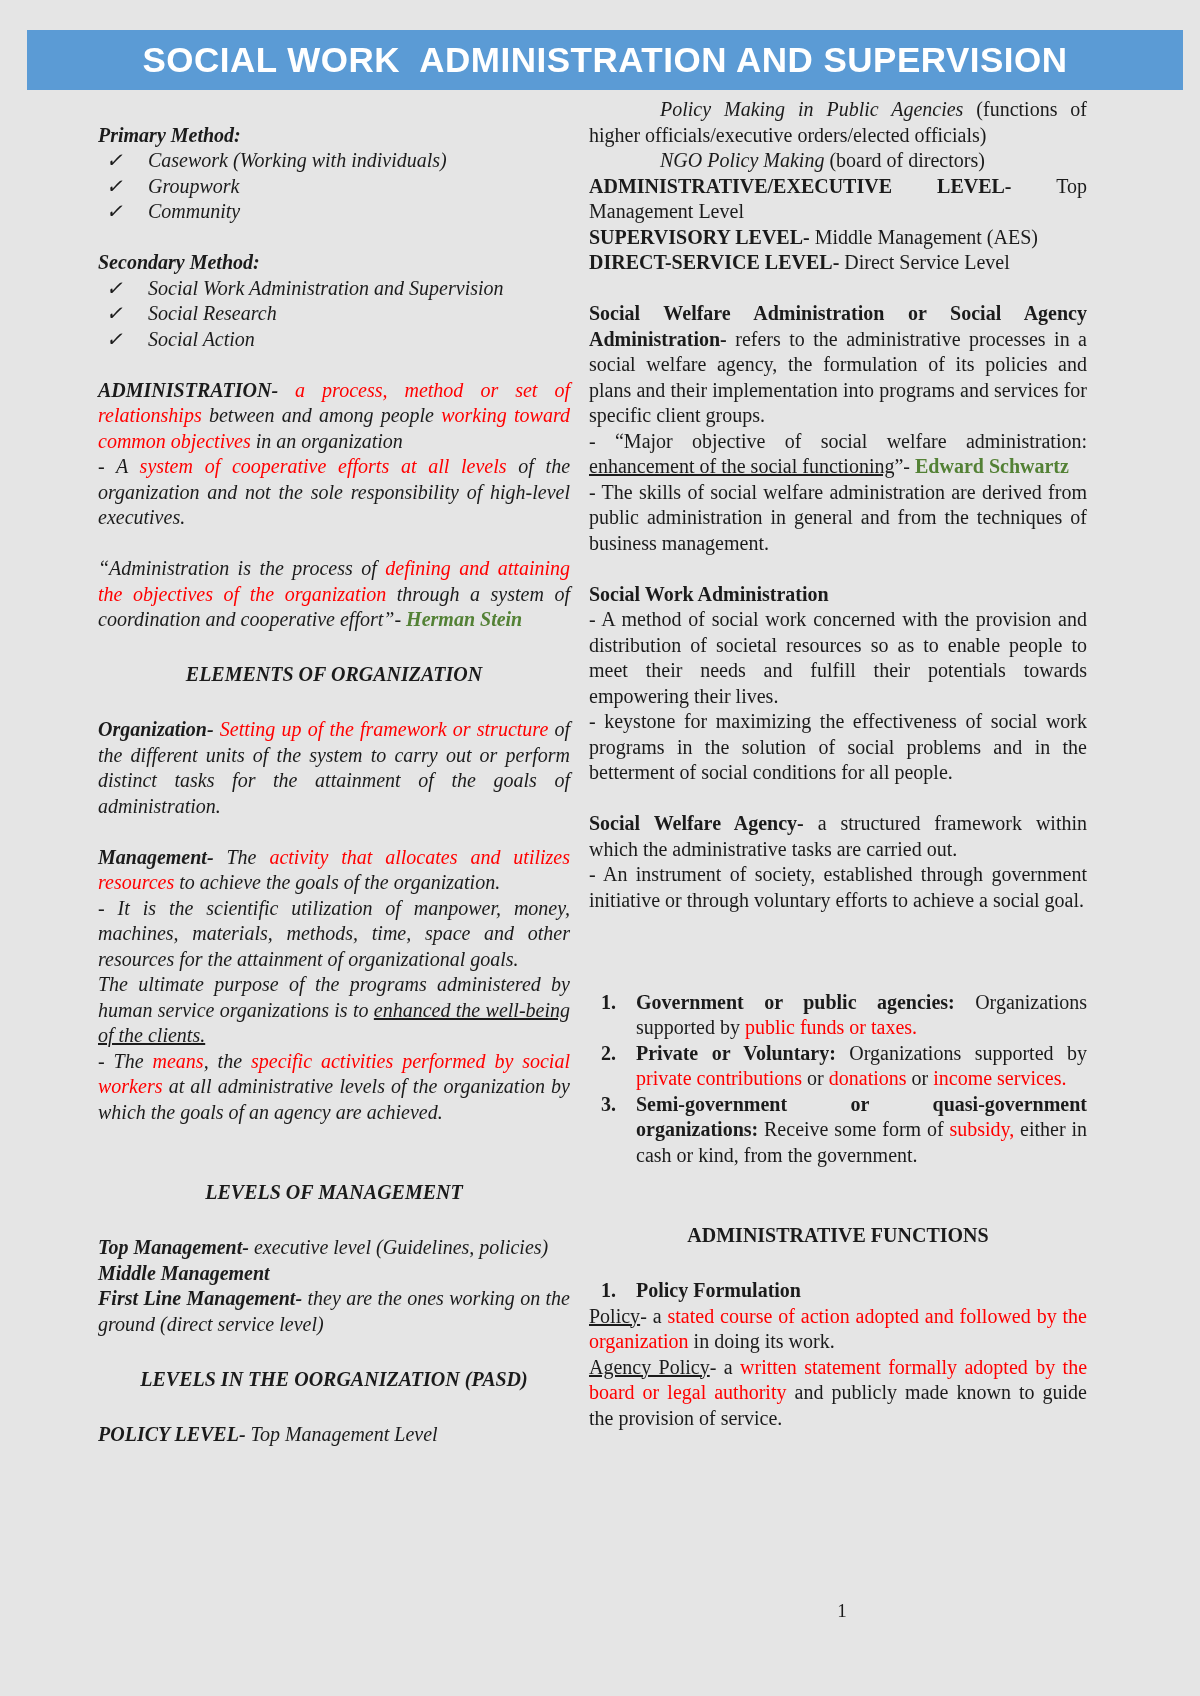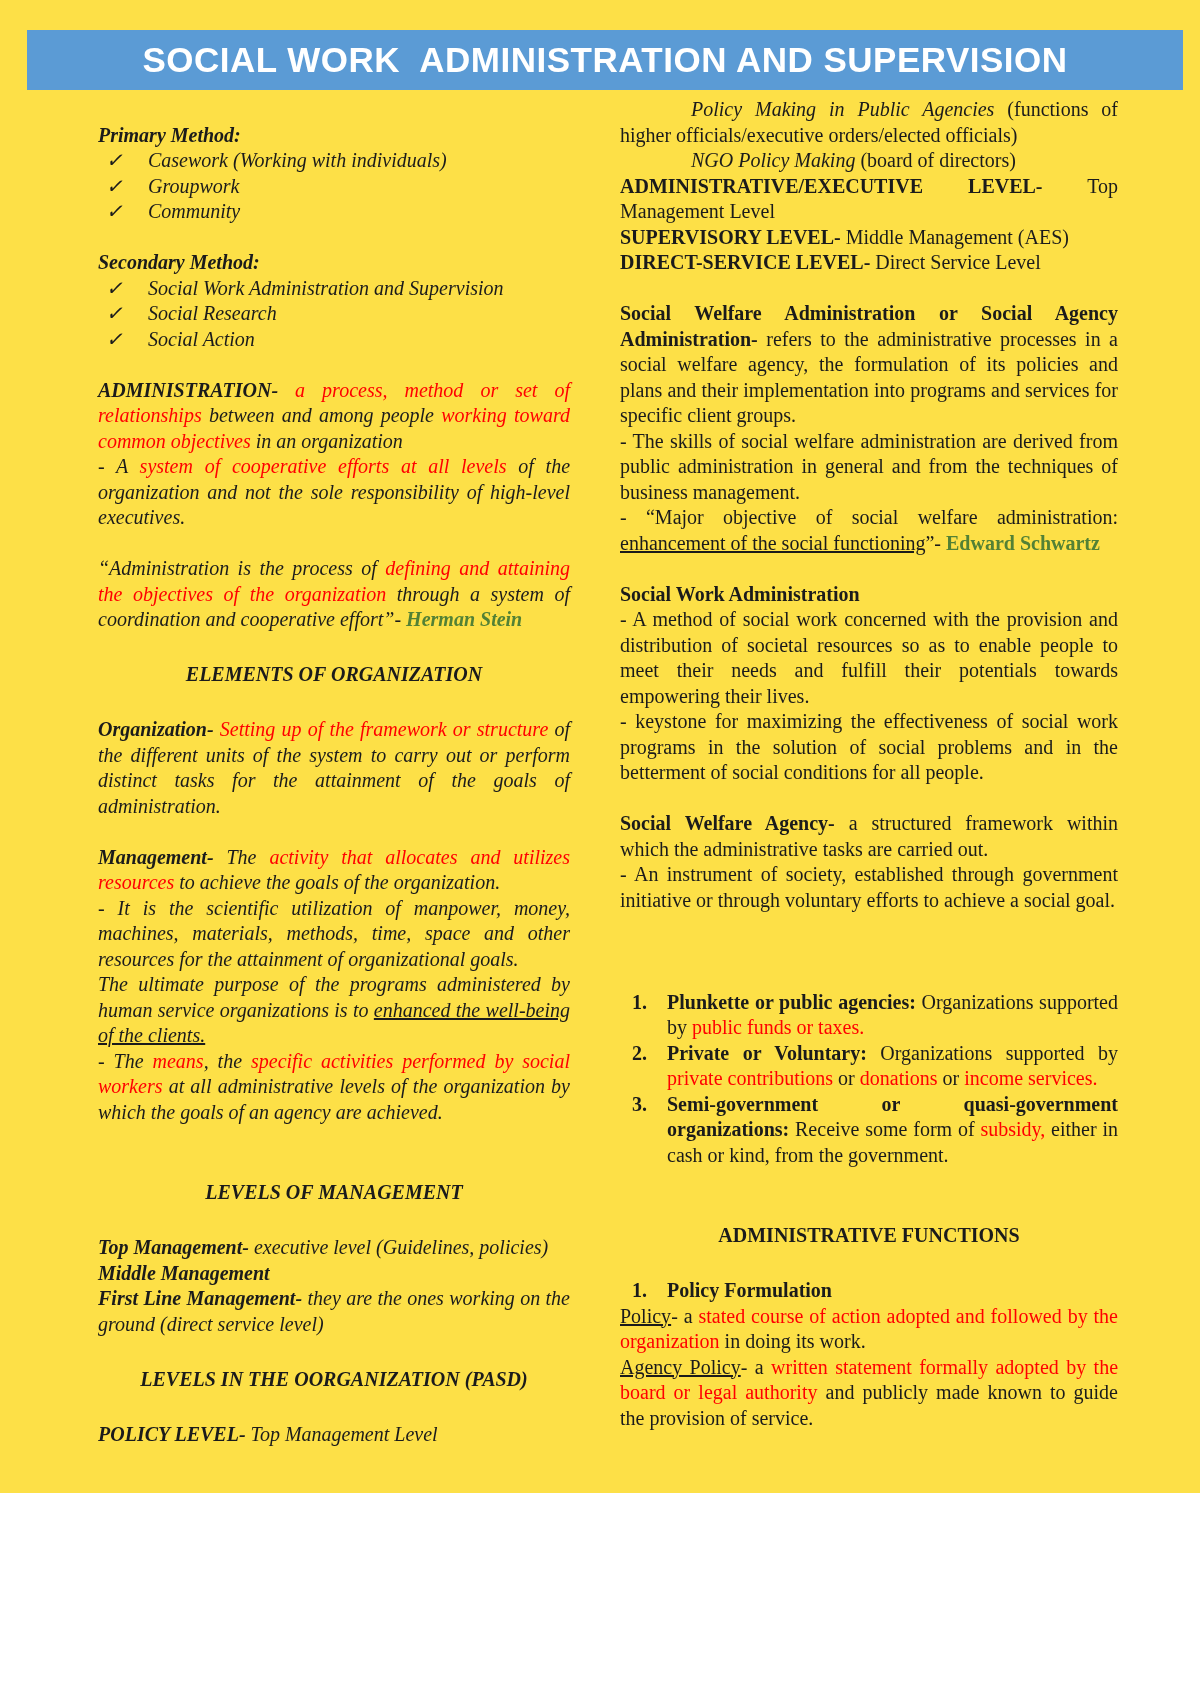--- a/index.html
+++ b/index.html
@@ -1,19 +1,19 @@
 <!DOCTYPE html>
 <html><head>
 <meta charset="utf-8">
 <style>
   html,body{margin:0;padding:0;background:#ffffff;}
   .page{
     position:relative;
-    width:1200px;height:1493px;
-    background:#fde047;
+    width:1200px;height:1696px;
+    background:#e5e5e5;
     font-family:"Liberation Serif", serif;
     color:#1b1b1b;
     overflow:hidden;
   }
   .banner{
     position:absolute;left:27px;top:30px;width:1156px;height:60px;
     background:#5b9bd5;
     display:flex;align-items:center;justify-content:center;
   }
   .banner-title{
@@ -23,21 +23,21 @@
     color:#ffffff;
     letter-spacing:.5px;
     white-space:pre;
   }
   .col{
     position:absolute;top:97px;
     font-size:20px;line-height:25.5px;
     text-align:justify;
   }
   .col-left{left:98px;width:472px;font-style:italic;}
-  .col-right{left:620px;width:498px;font-family:Liberation Serif, serif;}
+  .col-right{left:589px;width:498px;font-family:Liberation Serif, serif;}
   .para{margin:0;}
   .blank{height:25.5px;}
   .heading{font-weight:bold;text-align:center;margin:4px;}
   .first-indent{text-indent:71px;}
   .sb{font-weight:bold;}
   .sr{color:#ff0000;}
   .sg{color:#538135;font-weight:bold;}
   .su{text-decoration:underline;}
   .si{font-style:italic;}
   .check-item{position:relative;padding-left:50px;text-align:left;margin:0;}
@@ -94,33 +94,33 @@
       <p class="para"><span class="sb">POLICY LEVEL-</span><span> Top Management Level</span></p>
     </div>
   <div class="col col-right">
       <p class="para first-indent"><span class="si">Policy Making in Public Agencies</span><span> (functions of higher officials/executive orders/elected officials)</span></p>
       <p class="para first-indent"><span class="si">NGO Policy Making</span><span> (board of directors)</span></p>
       <p class="para"><span class="sb">ADMINISTRATIVE/EXECUTIVE LEVEL-</span><span> Top Management Level</span></p>
       <p class="para"><span class="sb">SUPERVISORY LEVEL-</span><span> Middle Management (AES)</span></p>
       <p class="para"><span class="sb">DIRECT-SERVICE LEVEL-</span><span> Direct Service Level</span></p>
       <div class="blank"></div>
       <p class="para"><span class="sb">Social Welfare Administration or Social Agency Administration-</span><span> refers to the administrative processes in a social welfare agency, the formulation of its policies and plans and their implementation into programs and services for specific client groups.</span></p>
+      <p class="para"><span>- “Major objective of social welfare administration: </span><span class="su">enhancement of the social functioning</span><span>”- </span><span class="sg">Edward Schwartz</span></p>
       <p class="para"><span>- The skills of social welfare administration are derived from public administration in general and from the techniques of business management.</span></p>
-      <p class="para"><span>- “Major objective of social welfare administration: </span><span class="su">enhancement of the social functioning</span><span>”- </span><span class="sg">Edward Schwartz</span></p>
       <div class="blank"></div>
       <p class="para"><span class="sb">Social Work Administration</span></p>
       <p class="para"><span>- A method of social work concerned with the provision and distribution of societal resources so as to enable people to meet their needs and fulfill their potentials towards empowering their lives.</span></p>
       <p class="para"><span>- keystone for maximizing the effectiveness of social work programs in the solution of social problems and in the betterment of social conditions for all people.</span></p>
       <div class="blank"></div>
       <p class="para"><span class="sb">Social Welfare Agency-</span><span> a structured framework within which the administrative tasks are carried out.</span></p>
       <p class="para"><span>- An instrument of society, established through government initiative or through voluntary efforts to achieve a social goal.</span></p>
       <div class="blank"></div>
       <div class="blank"></div>
       <div class="blank"></div>
-      <div class="ol-item"><span class="ol-num">1.</span><span class="sb">Plunkette or public agencies:</span><span> Organizations supported by </span><span class="sr">public funds or taxes.</span></div>
+      <div class="ol-item"><span class="ol-num">1.</span><span class="sb">Government or public agencies:</span><span> Organizations supported by </span><span class="sr">public funds or taxes.</span></div>
       <div class="ol-item"><span class="ol-num">2.</span><span class="sb">Private or Voluntary:</span><span> Organizations supported by </span><span class="sr">private contributions</span><span> or </span><span class="sr">donations</span><span> or </span><span class="sr">income services.</span></div>
       <div class="ol-item"><span class="ol-num">3.</span><span class="sb">Semi-government or quasi-government organizations:</span><span> Receive some form of </span><span class="sr">subsidy,</span><span> either in cash or kind, from the government.</span></div>
       <div class="blank"></div>
       <div class="blank"></div>
       <div class="heading"><span>ADMINISTRATIVE FUNCTIONS</span></div>
       <div class="blank"></div>
       <div class="ol-item"><span class="ol-num">1.</span><span class="sb">Policy Formulation</span></div>
       <p class="para"><span class="su">Policy</span><span>- a </span><span class="sr">stated course of action adopted and followed by the organization</span><span> in doing its work.</span></p>
       <p class="para"><span class="su">Agency Policy</span><span>- a </span><span class="sr">written statement formally adopted by the board or legal authority</span><span> and publicly made known to guide the provision of service.</span></p>
     </div>

